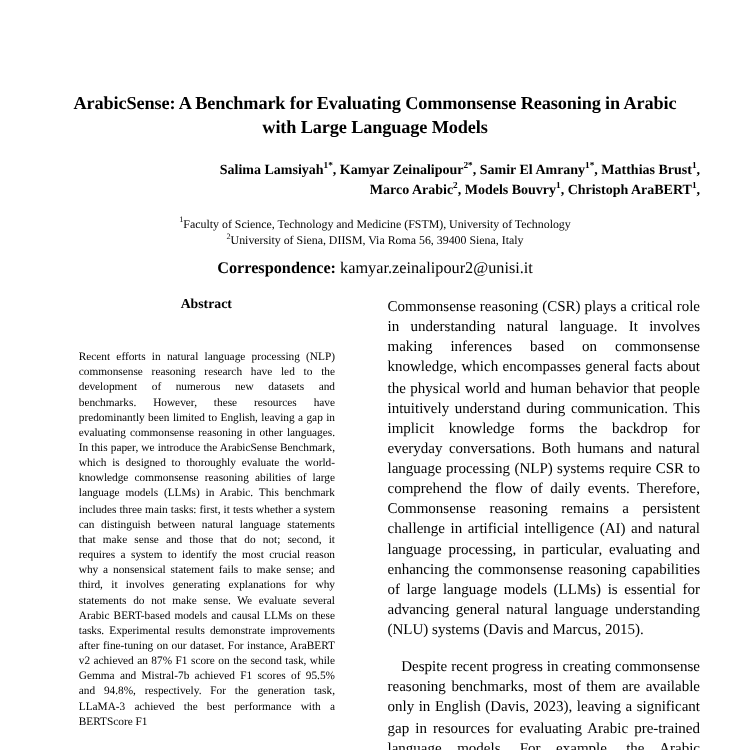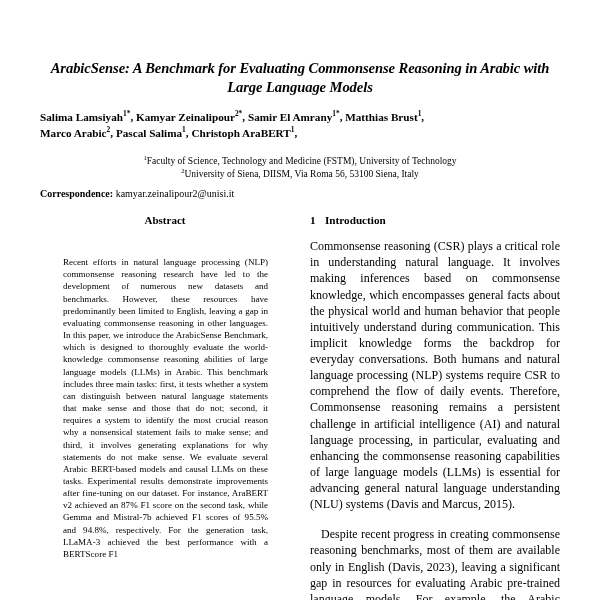--- a/index.html
+++ b/index.html
@@ -26,31 +26,30 @@
 
   
   .title-block {
     padding-top: 58px;
   }
   .paper-title {
     font-size: 14.6px;
     font-weight: bold;
     line-height: 1.33;
     text-align: center;
-    margin: 1px;
+    margin: 16px;
     letter-spacing: -0.1px;
-    font-style: italic;
   }
 
   .authors {
     margin-top: 12px;
     font-size: 11.2px;
     font-weight: bold;
     line-height: 1.42;
-    text-align: left;
+    text-align: right;
   }
   .authors sup {
     font-size: 7.4px;
     font-weight: bold;
     vertical-align: super;
     line-height: 0;
   }
 
   .affiliations {
     margin-top: 13px;
@@ -58,21 +57,22 @@
     line-height: 1.45;
     text-align: center;
   }
   .affiliations sup {
     font-size: 6.6px;
     vertical-align: super;
     line-height: 0;
   }
   .correspondence {
     margin-top: 5px;
-    font-size: 10px;
+    font-size: 13px;
+    text-align: center;
     line-height: 1.3;
   }
   .correspondence .corr-label {
     font-weight: bold;
   }
   .correspondence .corr-email {
     font-weight: normal;
   }
 
   
@@ -144,49 +144,46 @@
 
     <h1 class="paper-title">ArabicSense: A Benchmark for Evaluating Commonsense Reasoning in Arabic with Large Language Models</h1>
 
     <div class="authors">
       <span><span>Salima Lamsiyah</span><sup>1*</sup>,</span>
       <span><span>Kamyar Zeinalipour</span><sup>2*</sup>,</span>
       <span><span>Samir El Amrany</span><sup>1*</sup>,</span>
       <span><span>Matthias Brust</span><sup>1</sup>,</span>
       <br>
       <span><span>Marco Arabic</span><sup>2</sup>,</span>
-      <span><span>Pascal Salima</span><sup>1</sup>,</span>
+      <span><span>Models Bouvry</span><sup>1</sup>,</span>
       <span><span>Christoph AraBERT</span><sup>1</sup>,</span>
     </div>
 
     <div class="affiliations">
       <div><sup>1</sup><span>Faculty of Science, Technology and Medicine (FSTM), University of Technology</span></div>
-      <div><sup>2</sup><span>University of Siena, DIISM, Via Roma 56, 53100 Siena, Italy</span></div>
+      <div><sup>2</sup><span>University of Siena, DIISM, Via Roma 56, 39400 Siena, Italy</span></div>
     </div>
 
     <div class="correspondence">
       <span class="corr-label">Correspondence:</span>
       <span class="corr-email">kamyar.zeinalipour2@unisi.it</span>
     </div>
 
   </div>
 
   <div class="columns">
 
     <div class="col col-left">
       <div class="abstract-heading">Abstract</div>
       <div class="abstract-body">Recent efforts in natural language processing (NLP) commonsense reasoning research have led to the development of numerous new datasets and benchmarks. However, these resources have predominantly been limited to English, leaving a gap in evaluating commonsense reasoning in other languages. In this paper, we introduce the ArabicSense Benchmark, which is designed to thoroughly evaluate the world-knowledge commonsense reasoning abilities of large language models (LLMs) in Arabic. This benchmark includes three main tasks: first, it tests whether a system can distinguish between natural language statements that make sense and those that do not; second, it requires a system to identify the most crucial reason why a nonsensical statement fails to make sense; and third, it involves generating explanations for why statements do not make sense. We evaluate several Arabic BERT-based models and causal LLMs on these tasks. Experimental results demonstrate improvements after fine-tuning on our dataset. For instance, AraBERT v2 achieved an 87% F1 score on the second task, while Gemma and Mistral-7b achieved F1 scores of 95.5% and 94.8%, respectively. For the generation task, LLaMA-3 achieved the best performance with a BERTScore F1</div>
     </div>
 
     <div class="col-gap"></div>
 
     <div class="col col-right">
-      <div class="section-heading">
-        <span class="secnum">1</span><span>Introduction</span>
-      </div>
       <div class="intro-body">
         <p>Commonsense reasoning (CSR) plays a critical role in understanding natural language. It involves making inferences based on commonsense knowledge, which encompasses general facts about the physical world and human behavior that people intuitively understand during communication. This implicit knowledge forms the backdrop for everyday conversations. Both humans and natural language processing (NLP) systems require CSR to comprehend the flow of daily events. Therefore, Commonsense reasoning remains a persistent challenge in artificial intelligence (AI) and natural language processing, in particular, evaluating and enhancing the commonsense reasoning capabilities of large language models (LLMs) is essential for advancing general natural language understanding (NLU) systems (Davis and Marcus, 2015).</p>
         <p>Despite recent progress in creating commonsense reasoning benchmarks, most of them are available only in English (Davis, 2023), leaving a significant gap in resources for evaluating Arabic pre-trained language models. For example, the Arabic benchmark proposed by Al-Tawalbeh and Al-Smadi (2020) for commonsense validation and explanation is merely a translation of the English dataset from SemEval-2020's Commonsense Vali-</p>
       </div>
     </div>
 
   </div>
 
 </div>
 

